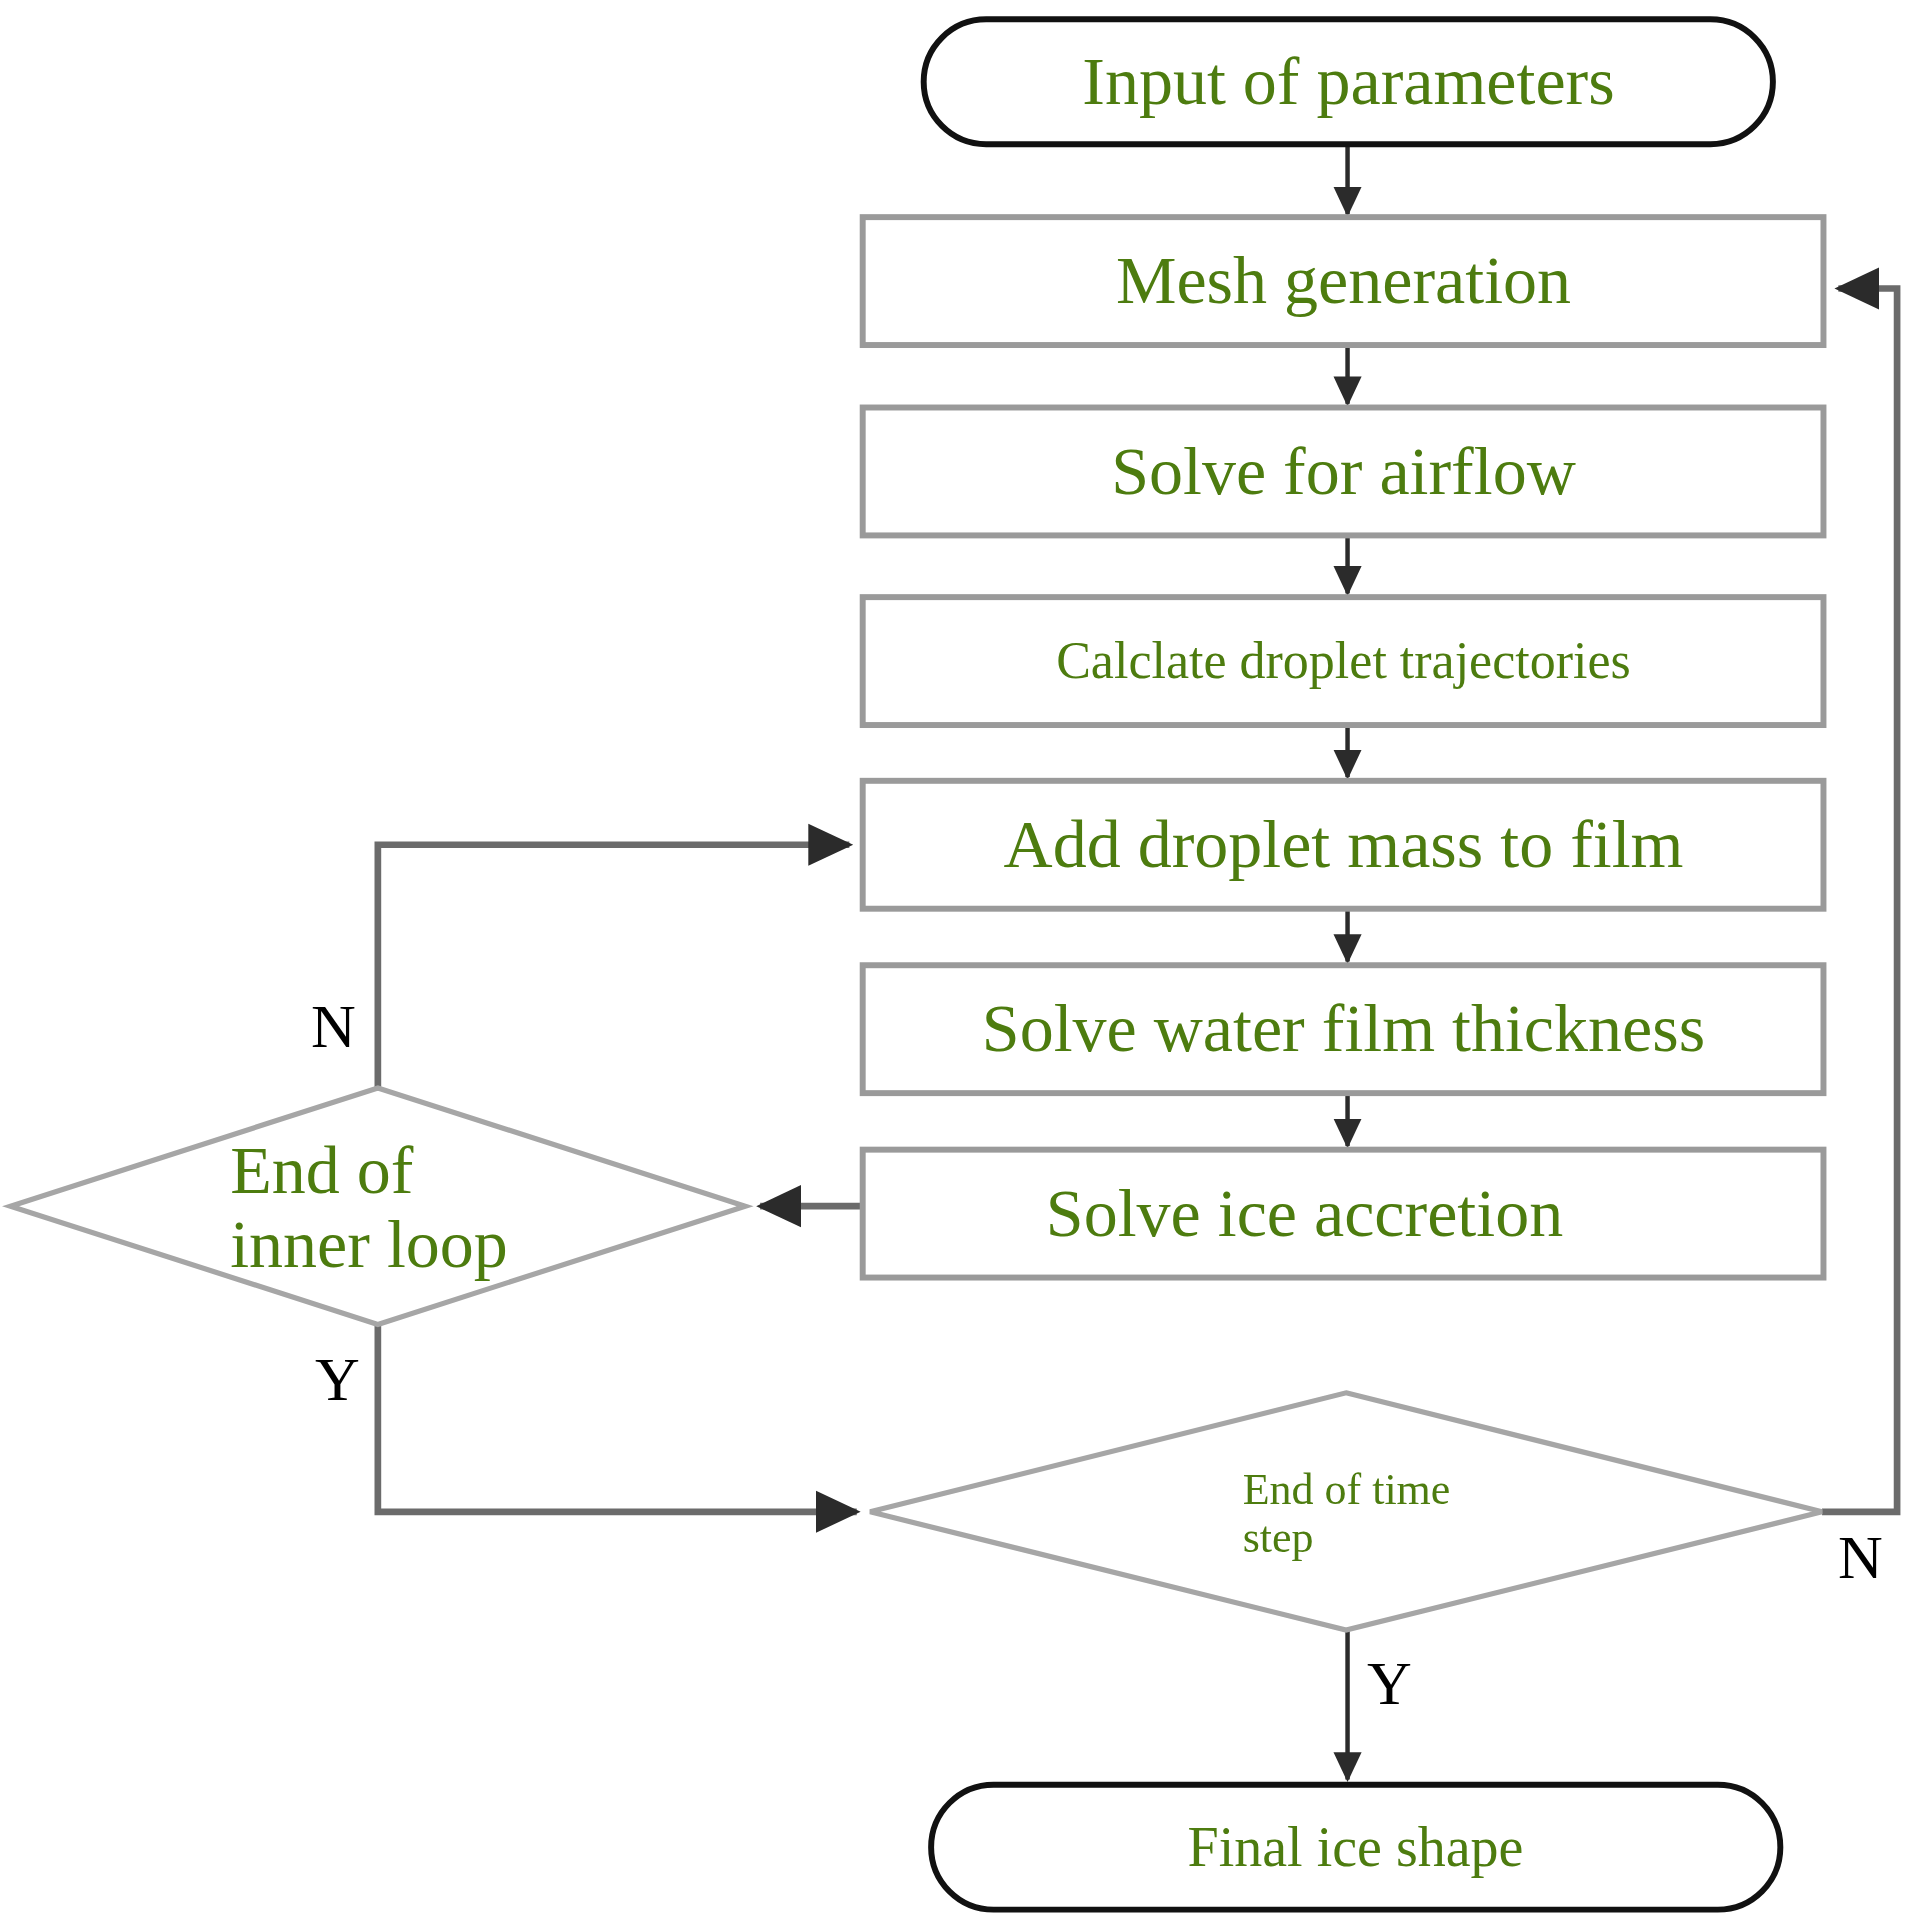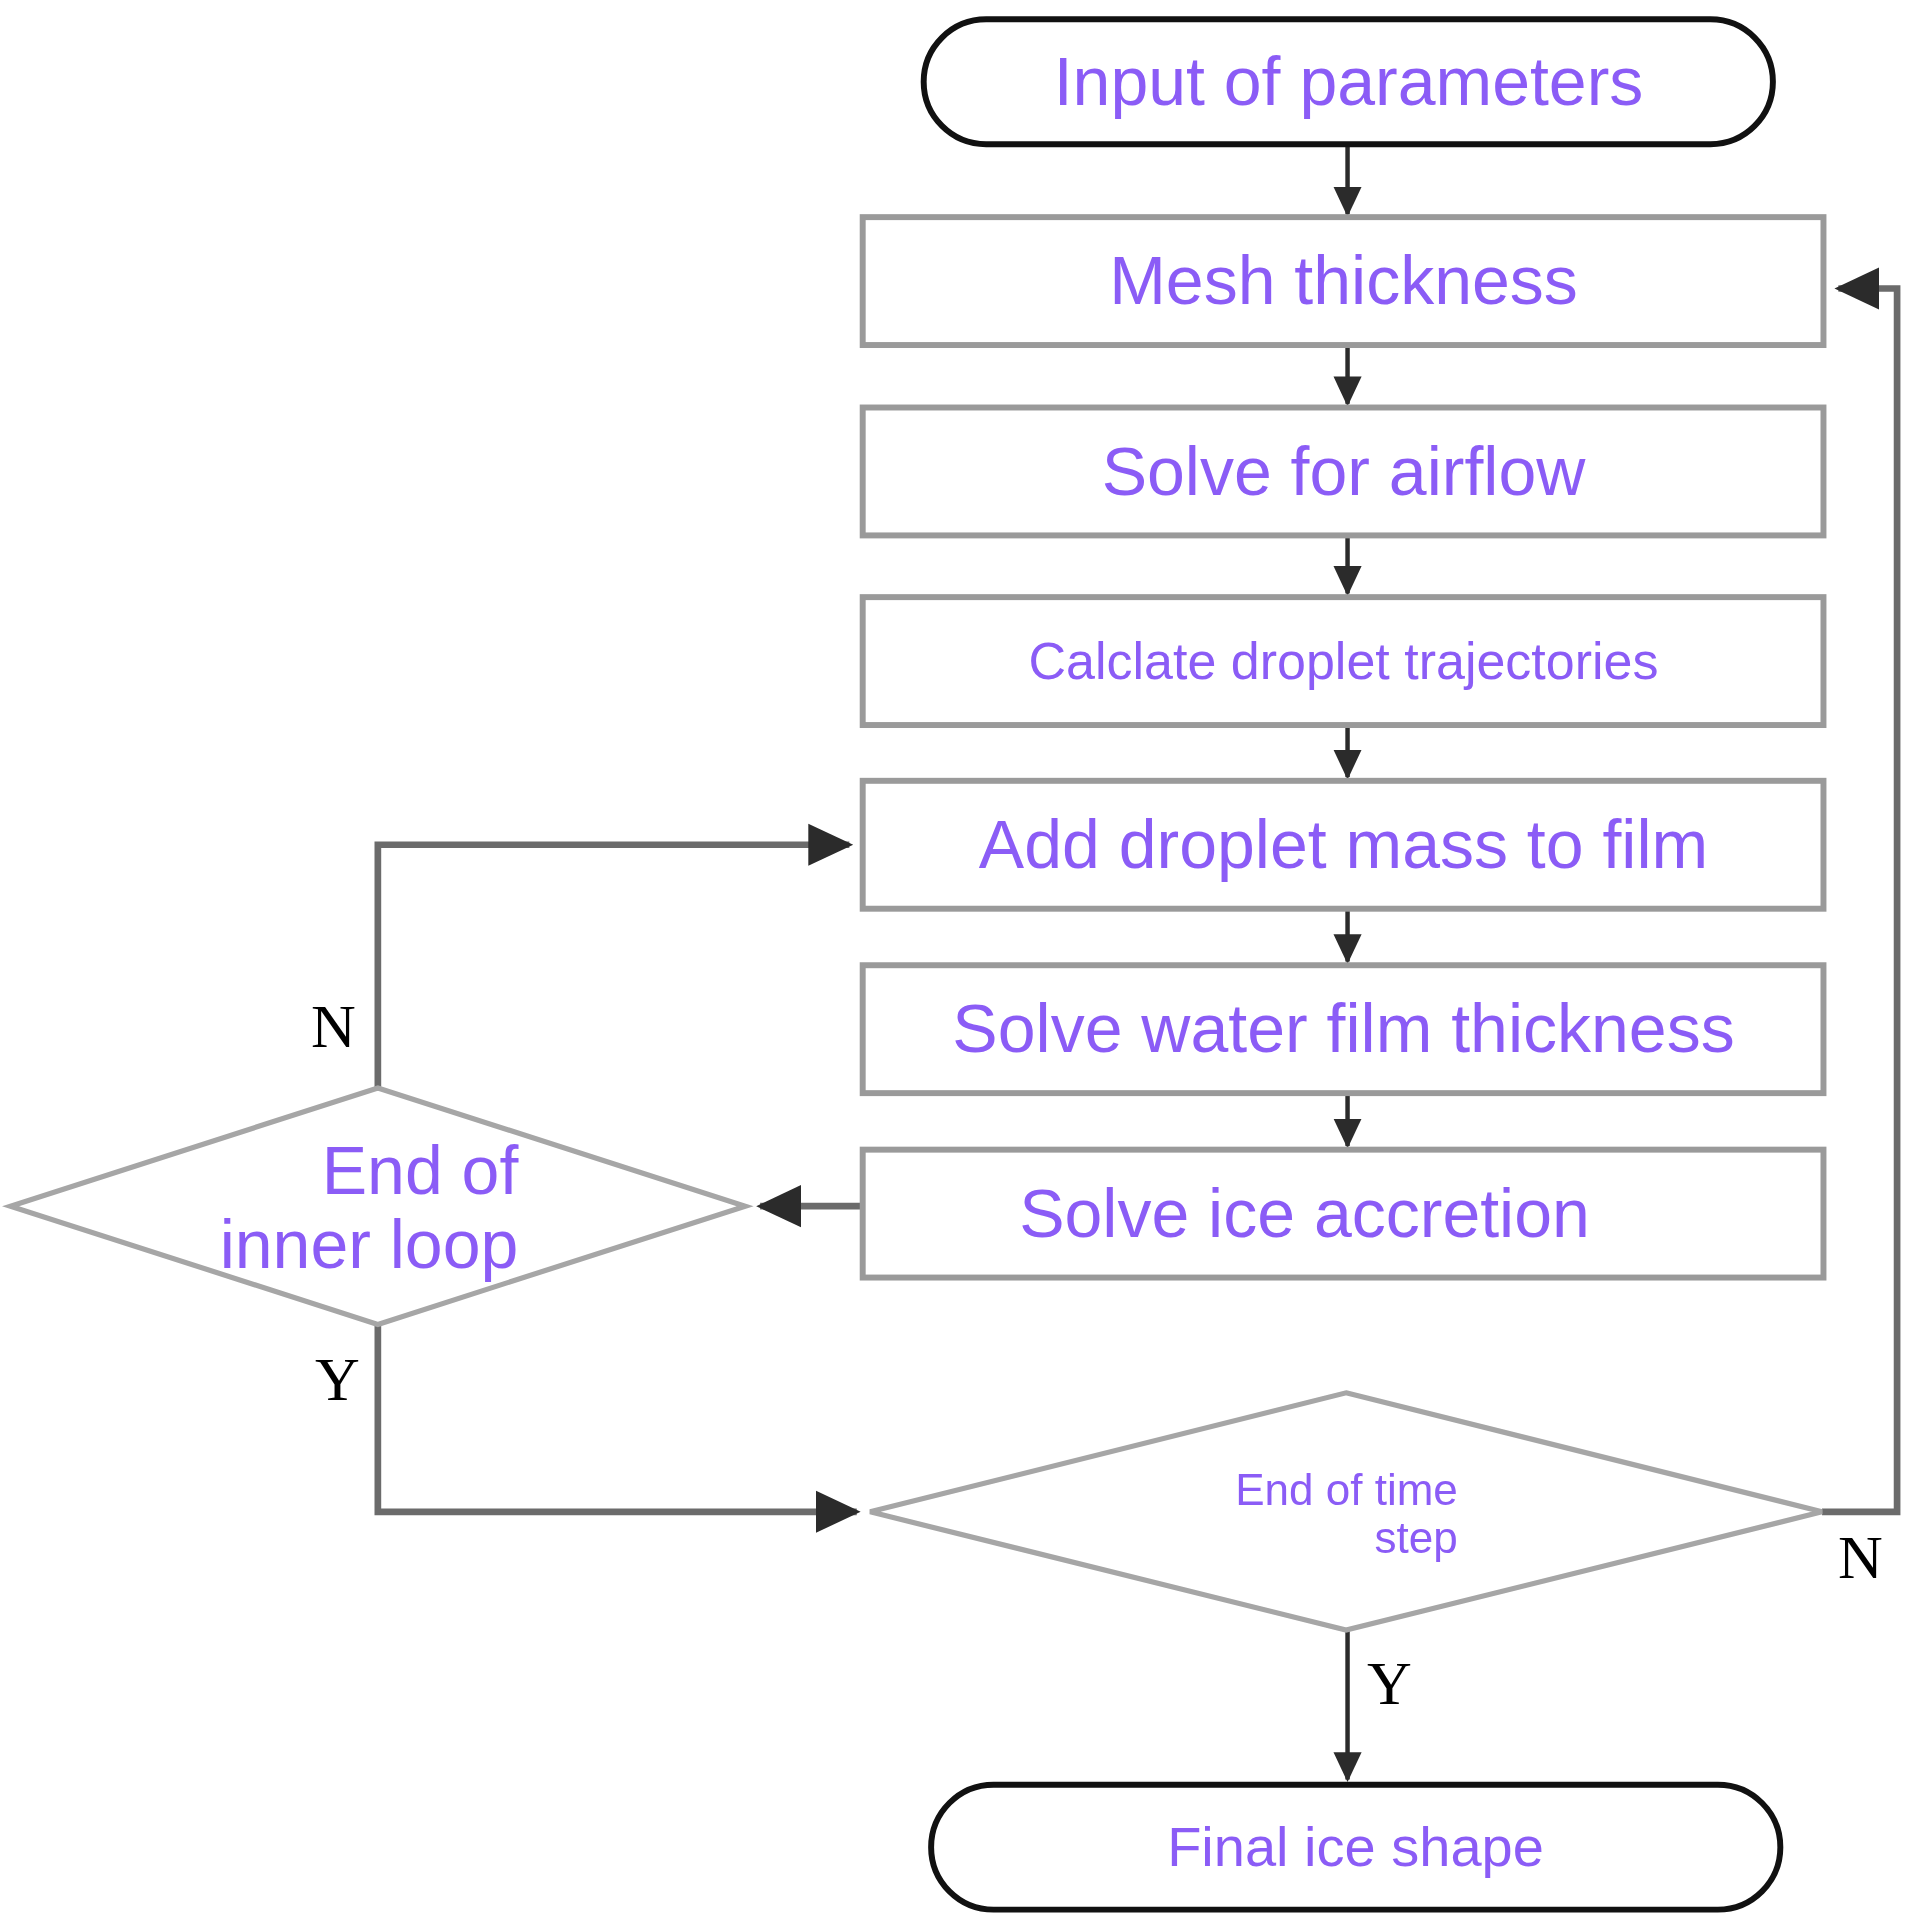--- a/index.html
+++ b/index.html
@@ -20,23 +20,23 @@
     top: 0;
     left: 0;
     width: 1918px;
     height: 1926px;
   }
   .node-label {
     position: absolute;
     display: flex;
     align-items: center;
     justify-content: center;
-    text-align: right;
-    color: #8b5cf6;
-    font-family: Liberation Sans, sans-serif;
+    text-align: left;
+    color: #4d7c0f;
+    font-family: Liberation Serif, serif;
     line-height: 1.08;
     white-space: pre-line;
     pointer-events: none;
   }
   .edge-label {
     position: absolute;
     color: #000000;
     font-family: "Liberation Serif", "DejaVu Serif", serif;
     font-size: 62px;
     line-height: 1;
@@ -95,21 +95,21 @@
 
     <polygon points="508,1463 1002,1622 508,1781 14,1622" fill="#ffffff" stroke="#a6a6a6" stroke-width="7"></polygon>
 
     <polygon points="1810,1873 2450,2033 1810,2192 1170,2033" fill="#ffffff" stroke="#a6a6a6" stroke-width="7"></polygon>
 
     <rect x="1252" y="2400" width="1142" height="168" rx="84" ry="84" fill="#ffffff" stroke="#111111" stroke-width="8"></rect>
   </svg>
 
   <div class="node-label" style="left:924px; top:19.3px; width:849px; height:125px; font-size:68px;">Input of parameters</div>
 
-  <div class="node-label" style="left:863px; top:217px; width:961px; height:128px; font-size:68px;">Mesh thickness</div>
+  <div class="node-label" style="left:863px; top:217px; width:961px; height:128px; font-size:68px;">Mesh generation</div>
 
   <div class="node-label" style="left:863px; top:408px; width:961px; height:128px; font-size:68px;">Solve for airflow</div>
 
   <div class="node-label" style="left:863px; top:597px; width:961px; height:128px; font-size:52px;">Calclate droplet trajectories</div>
 
   <div class="node-label" style="left:863px; top:965px; width:961px; height:128px; font-size:68px;">Solve water film thickness</div>
 
   <div class="node-label" style="left:863px; top:781px; width:961px; height:128px; font-size:68px;">Add droplet mass to film</div>
 
   <div class="node-label" style="left:824px; top:1150px; width:961px; height:128px; font-size:68px;">Solve ice accretion</div>

